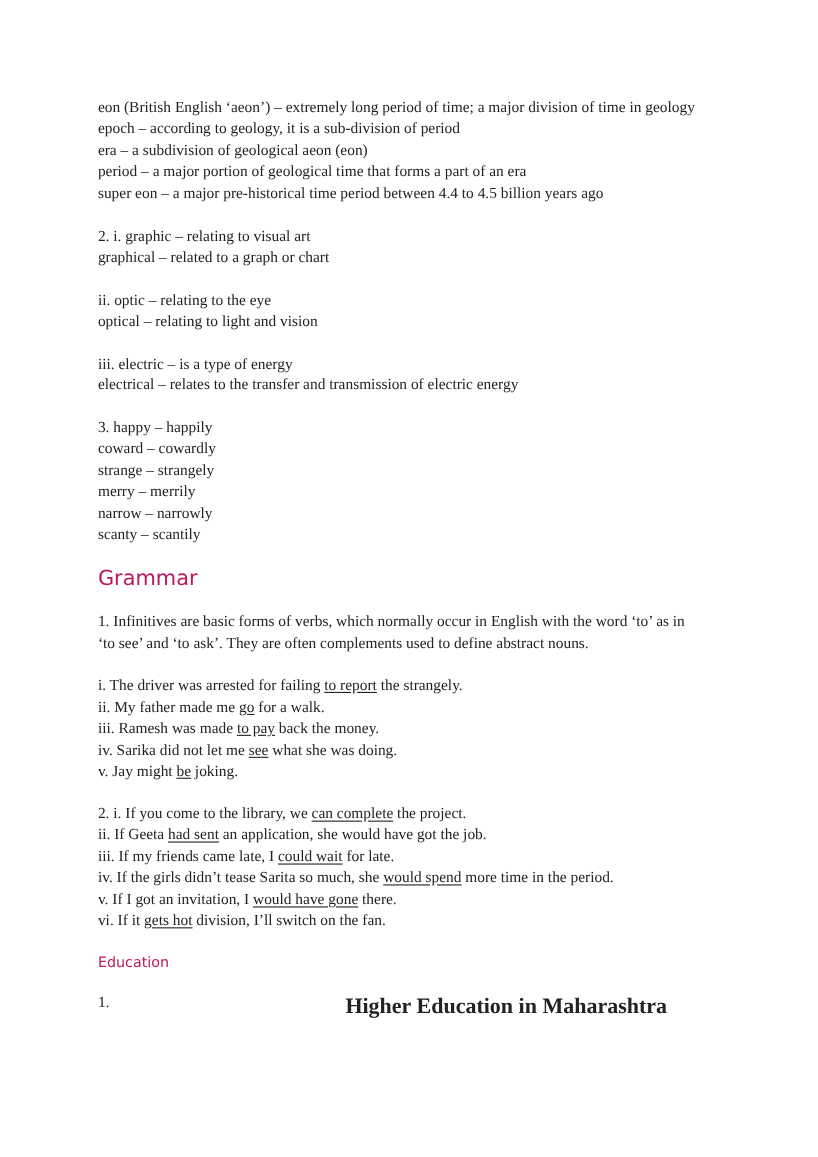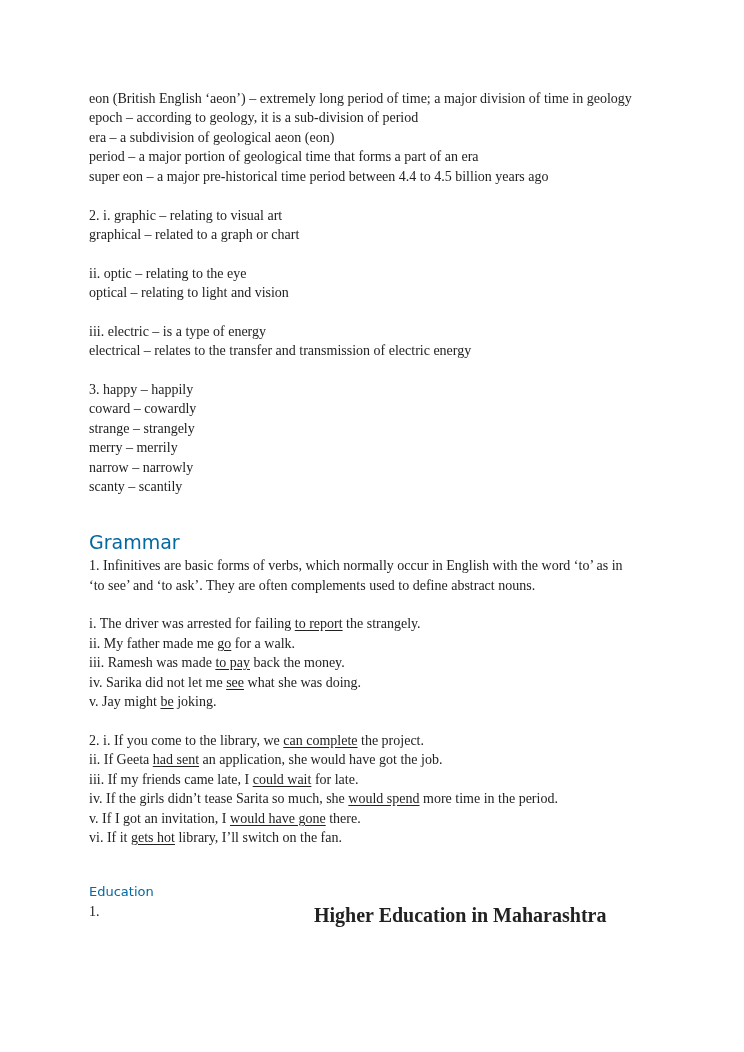--- a/index.html
+++ b/index.html
@@ -1,20 +1,20 @@
 <!DOCTYPE html>
 <html><head>
 <meta charset="utf-8">
 <style>
   html, body { margin: 0; padding: 0; background: #ffffff; }
   body { width: 744px; height: 1052px; position: relative; overflow: hidden;
          font-family: "Liberation Serif", "DejaVu Serif", serif; color: #222; }
   .line { position: absolute; left: 89px; font-size: 14px; line-height: 19px; white-space: nowrap; }
   .u { text-decoration: underline; text-underline-offset: 2px; }
-  .heading { position: absolute; left: 89px; font-family: "DejaVu Sans", "Liberation Sans", sans-serif; color: #0369a1; margin-top: 16px; }
+  .heading { position: absolute; left: 89px; font-family: "DejaVu Sans", "Liberation Sans", sans-serif; color: #be185d; }
   .h-grammar { top: 515px; font-size: 19px; }
   .h-extension { top: 868px; font-size: 13px; }
   .ext-num { position: absolute; left: 89px; top: 904px; font-size: 14px; }
   .ext-title { position: absolute; left: 314px; top: 904px; font-size: 20px; font-weight: bold; }
 </style>
 </head>
 <body>
 
 <div>
 
@@ -46,18 +46,18 @@
   <div class="line" style="top:634px"><span>ii. My father made me </span><span class="u">go</span><span> for a walk.</span></div>
   <div class="line" style="top:653px"><span>iii. Ramesh was made </span><span class="u">to pay</span><span> back the money.</span></div>
   <div class="line" style="top:673px"><span>iv. Sarika did not let me </span><span class="u">see</span><span> what she was doing.</span></div>
   <div class="line" style="top:692px"><span>v. Jay might </span><span class="u">be</span><span> joking.</span></div>
 
   <div class="line" style="top:731px"><span>2. i. If you come to the library, we </span><span class="u">can complete</span><span> the project.</span></div>
   <div class="line" style="top:750px"><span>ii. If Geeta </span><span class="u">had sent</span><span> an application, she would have got the job.</span></div>
   <div class="line" style="top:770px"><span>iii. If my friends came late, I </span><span class="u">could wait</span><span> for late.</span></div>
   <div class="line" style="top:789px"><span>iv. If the girls didn’t tease Sarita so much, she </span><span class="u">would spend</span><span> more time in the period.</span></div>
   <div class="line" style="top:809px"><span>v. If I got an invitation, I </span><span class="u">would have gone</span><span> there.</span></div>
-  <div class="line" style="top:828px"><span>vi. If it </span><span class="u">gets hot</span><span> library, I’ll switch on the fan.</span></div>
+  <div class="line" style="top:828px"><span>vi. If it </span><span class="u">gets hot</span><span> division, I’ll switch on the fan.</span></div>
 
   <div class="heading h-extension">Education</div>
   <div class="ext-num">1.</div>
   <div class="ext-title">Higher Education in Maharashtra</div>
 </div>
 
 </body></html>

